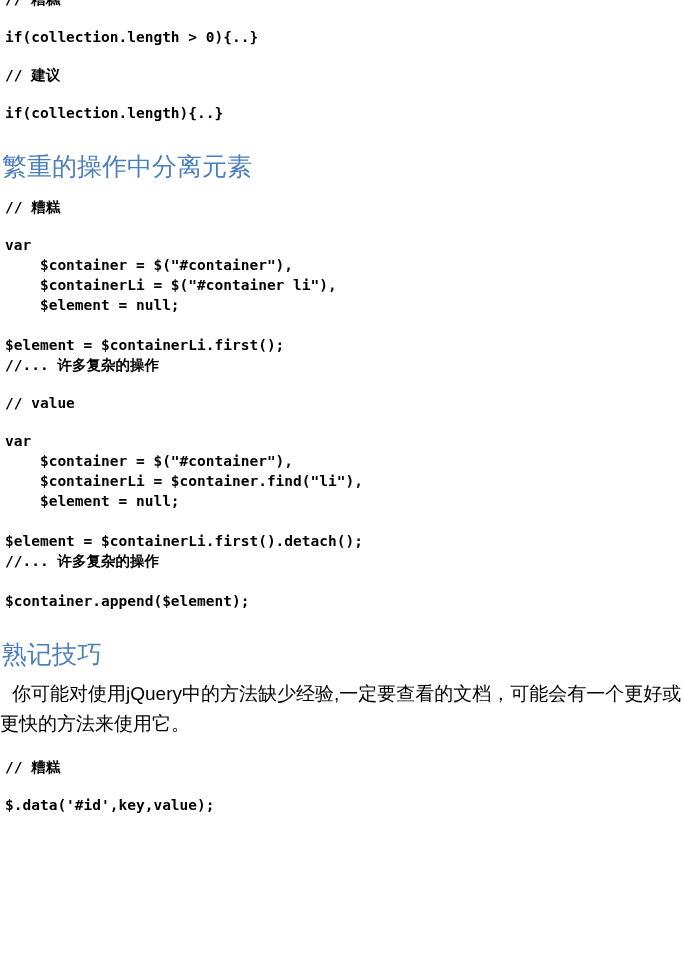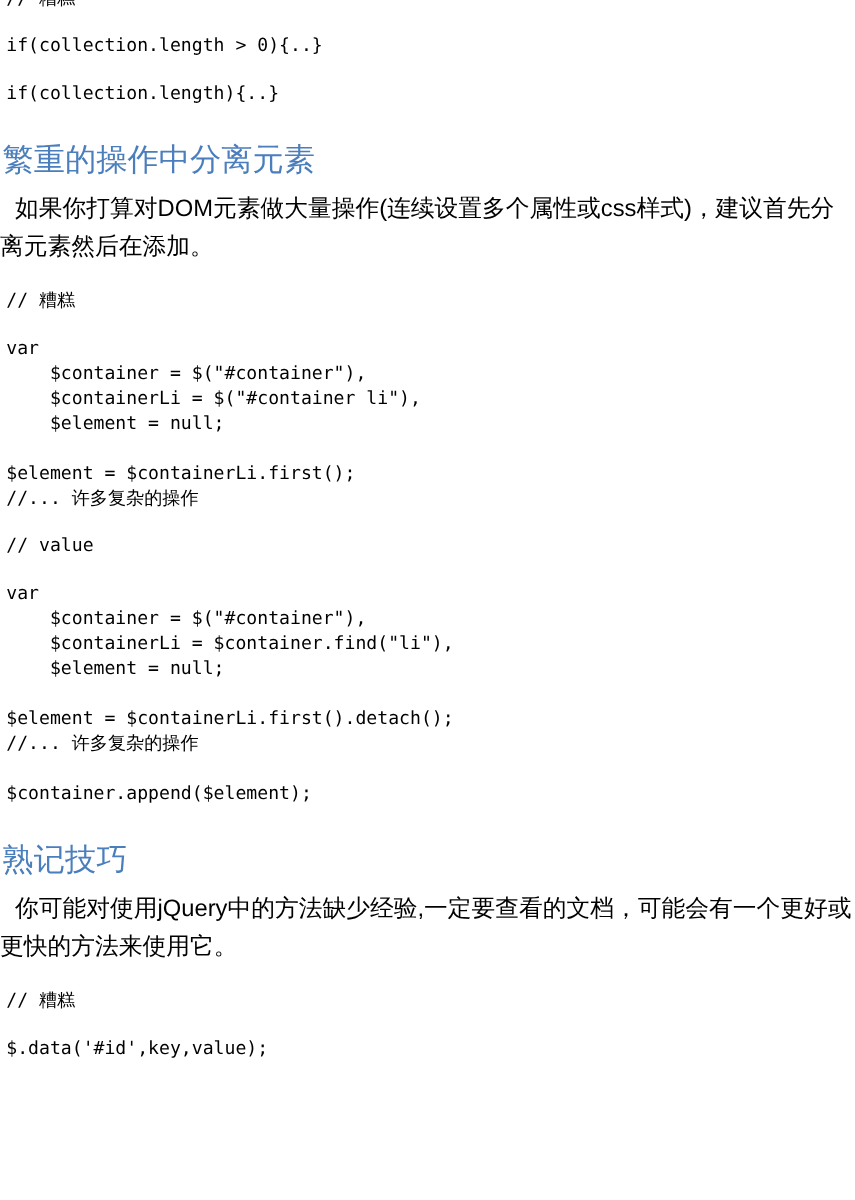--- a/index.html
+++ b/index.html
@@ -22,20 +22,21 @@
     margin-top: 0;
   }
   pre.code {
     font-family: "DejaVu Sans Mono", "Liberation Mono", monospace;
     font-size: 14.5px;
     line-height: 20px;
     margin: 18px 0;
     padding: 0 0 0 5px;
     white-space: pre;
     color: #000000;
+    font-weight: bold;
   }
   h3.heading {
     color: var(--heading-color, #4a7ebc);
     font-size: 25px;
     line-height: 26px;
     font-weight: 400;
     margin: 30px 0 12px 0;
     padding-left: 2px;
   }
   p.para {
@@ -45,23 +46,23 @@
     text-indent: 12px;
     color: #000000;
   }
 </style>
 </head>
 <body style="--heading-color: #4a7ebc; background: rgb(255, 255, 255);">
 
 <div class="article" id="article">
     <pre class="code">// 糟糕</pre>
     <pre class="code">if(collection.length &gt; 0){..}</pre>
+    <pre class="code">// 建议</pre>
     <pre class="code">if(collection.length){..}</pre>
     <h3 class="heading">繁重的操作中分离元素</h3>
-    <p class="para">如果你打算对DOM元素做大量操作(连续设置多个属性或css样式)，建议首先分离元素然后在添加。</p>
     <pre class="code">// 糟糕</pre>
     <pre class="code">var
     $container = $("#container"),
     $containerLi = $("#container li"),
     $element = null;
 
 $element = $containerLi.first();
 //... 许多复杂的操作</pre>
     <pre class="code">// value</pre>
     <pre class="code">var

